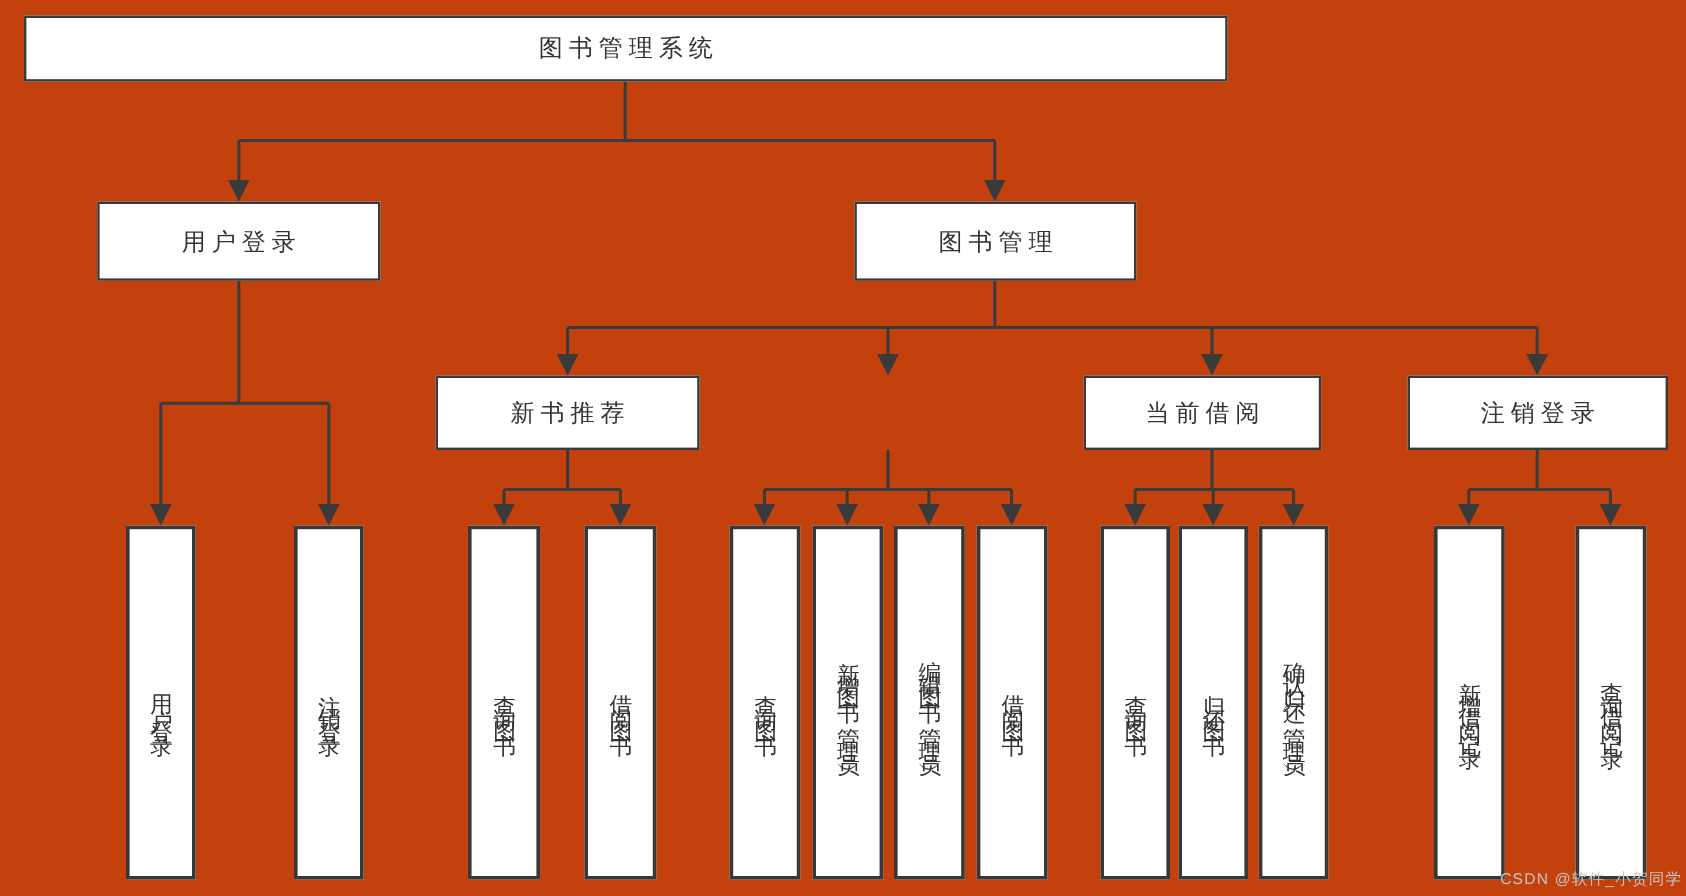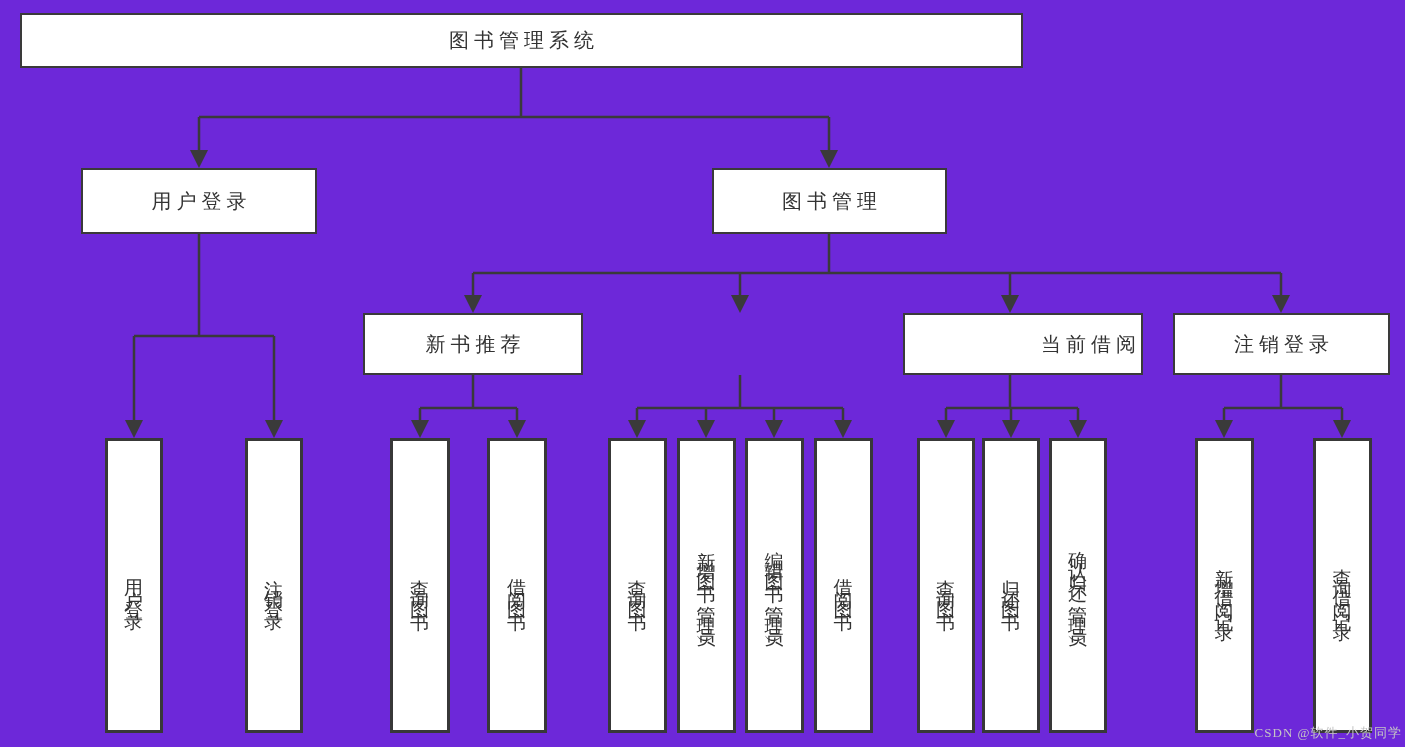--- a/index.html
+++ b/index.html
@@ -1,19 +1,19 @@
 <!DOCTYPE html>
 <html><head>
 <meta charset="utf-8">
 <style>
   * { margin:0; padding:0; box-sizing:border-box; }
   html,body { background:#ffffff; }
   .stage {
-    position:relative; width:1405px; height:747px; background:#6d28d9;
-    font-family:Liberation Serif, serif; color:#333333;
+    position:relative; width:1405px; height:747px; background:#c2410c;
+    font-family:Liberation Sans, sans-serif; color:#333333;
     overflow:hidden;
   }
   svg.connectors { position:absolute; left:0; top:0; width:1405px; height:747px; }
   .hbox {
     position:absolute; background:#ffffff; border:2px solid #3a3a3a;
     display:flex; align-items:center; justify-content:center;
     font-size:20px; letter-spacing:5px; text-indent:5px; white-space:nowrap;
   }
   .vbox {
     position:absolute; background:#ffffff; border:3px solid #383838;
@@ -74,21 +74,21 @@
   <div class="hbox" style="left:81px; top:168px; width:236px; height:66px;">
     <span>用户登录</span>
   </div>
   <div class="hbox" style="left:712px; top:168px; width:235px; height:66px;">
     <span>图书管理</span>
   </div>
 
   <div class="hbox" style="left:363px; top:313px; width:220px; height:62px;text-align:center;">
     <span>新书推荐</span>
   </div>
-  <div class="hbox" style="left:903px; top:313px; width:240px; height:62px;justify-content:flex-end;">
+  <div class="hbox" style="left:903px; top:313px; width:198px; height:62px;">
     <span>当前借阅</span>
   </div>
   <div class="hbox" style="left:1173px; top:313px; width:217px; height:62px;">
     <span>注销登录</span>
   </div>
 
   <div class="vbox" style="left:105px; width:58px;">
     <span>用户登录</span>
   </div>
   <div class="vbox" style="left:245px; width:58px;">

